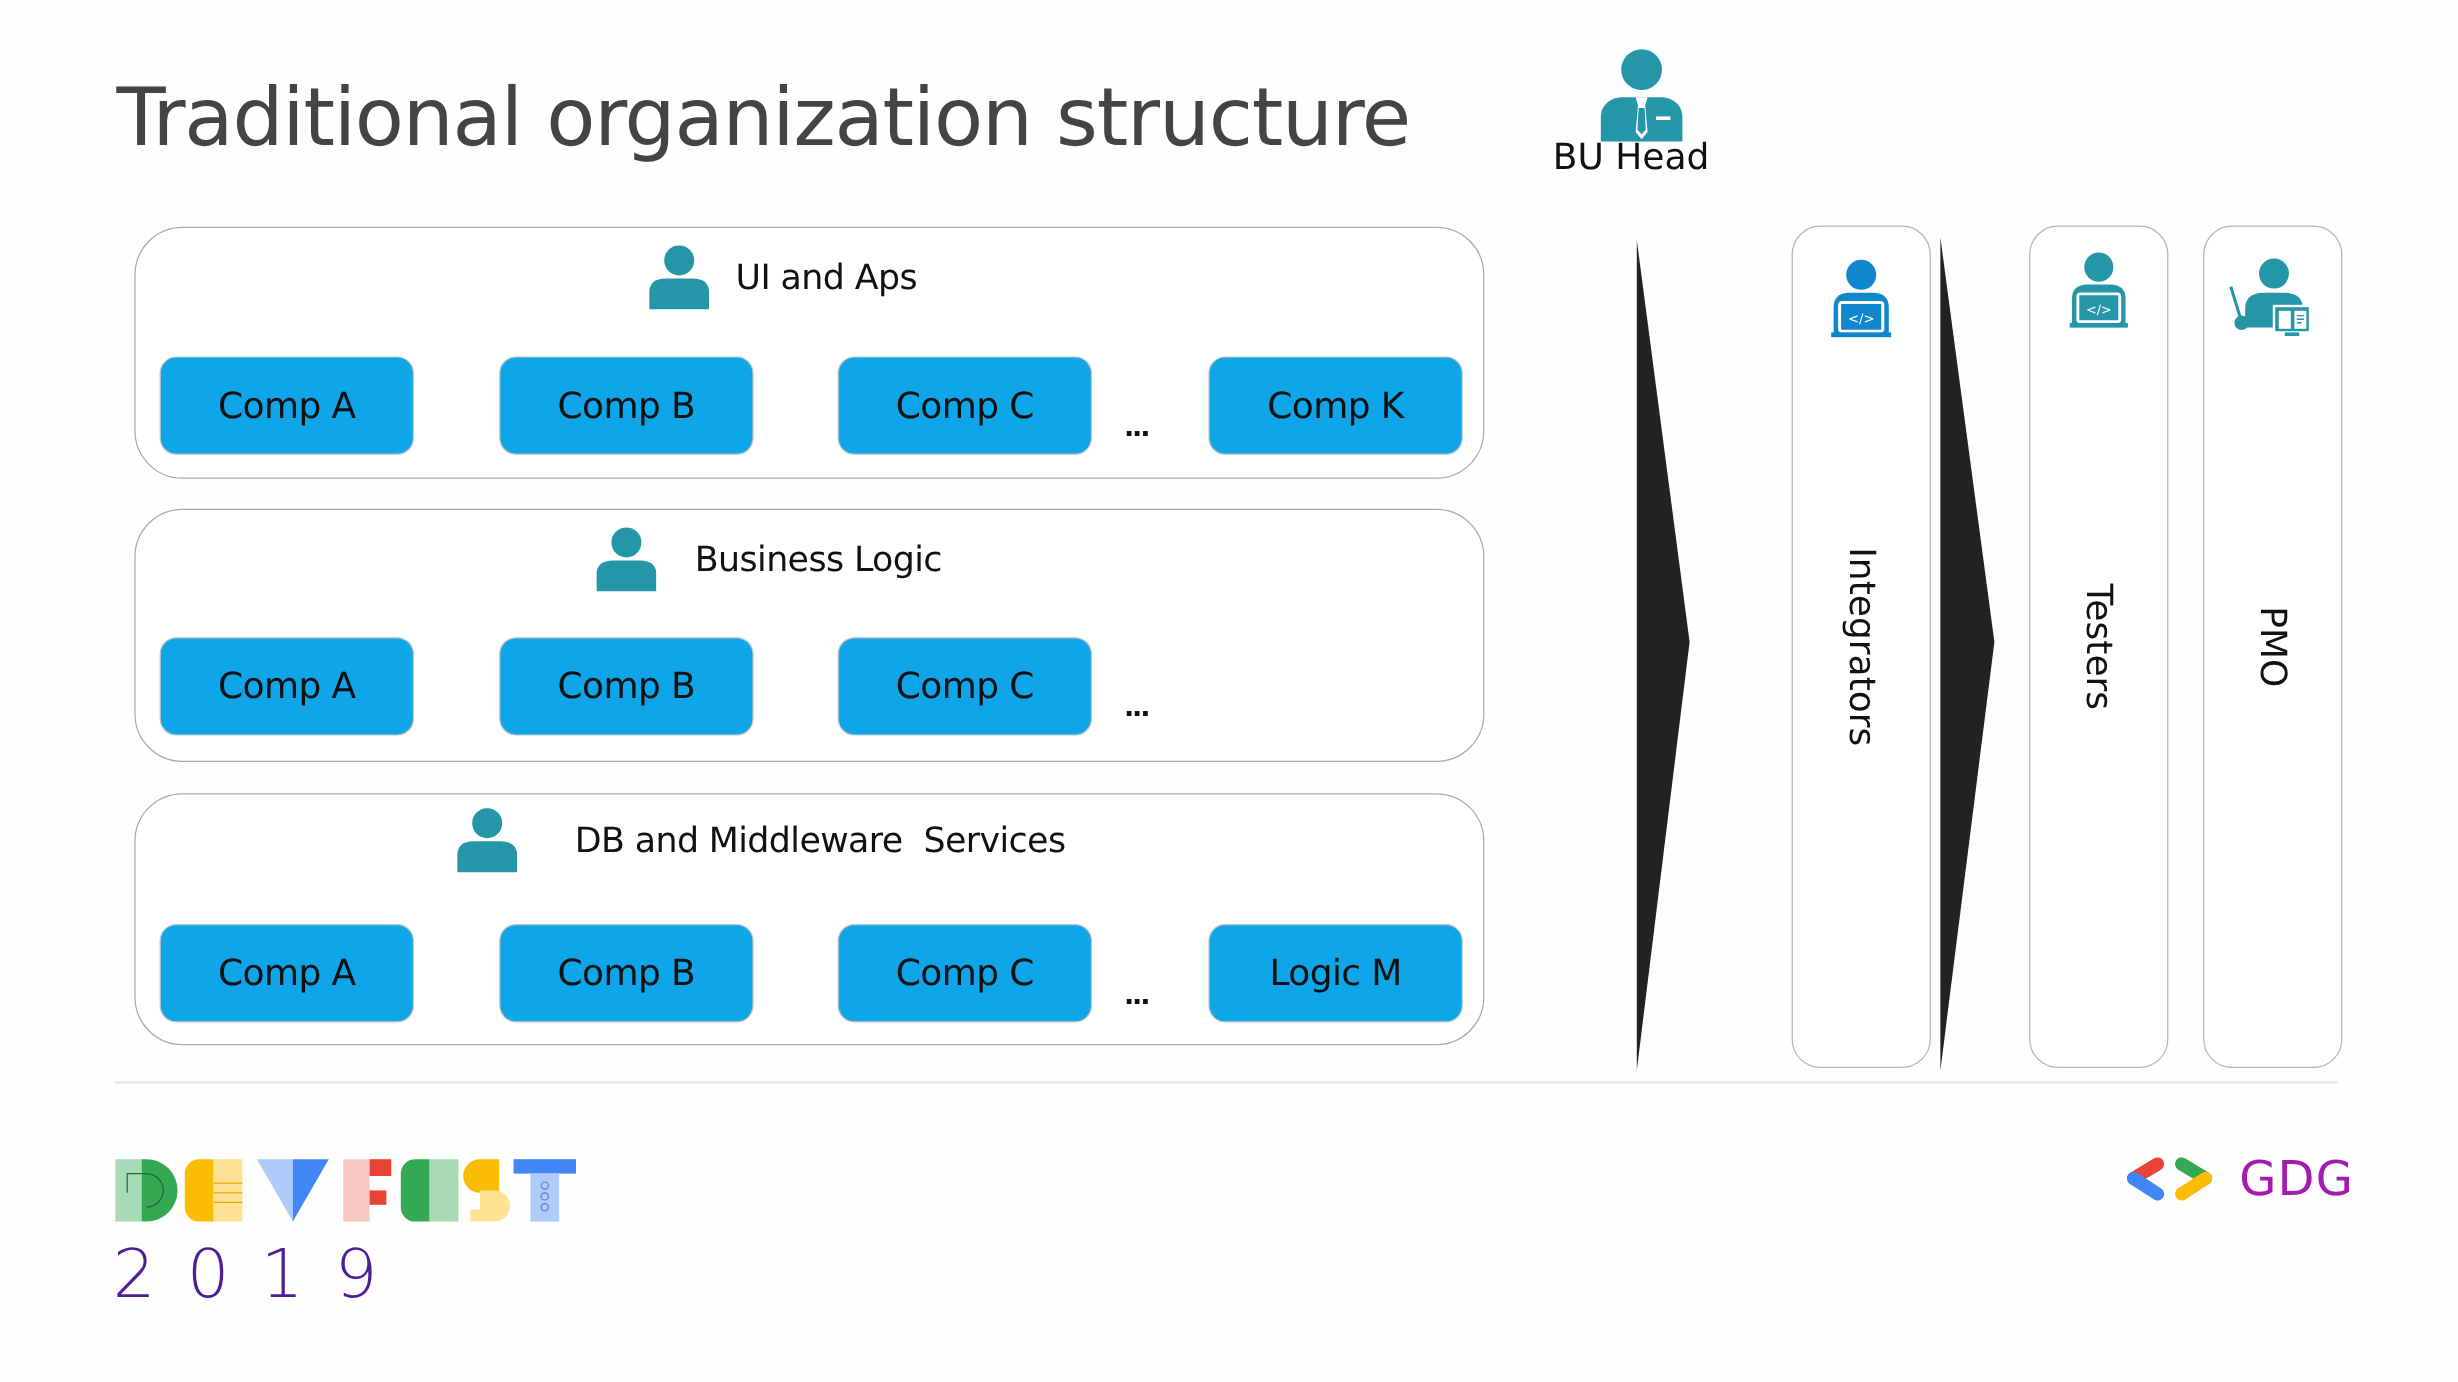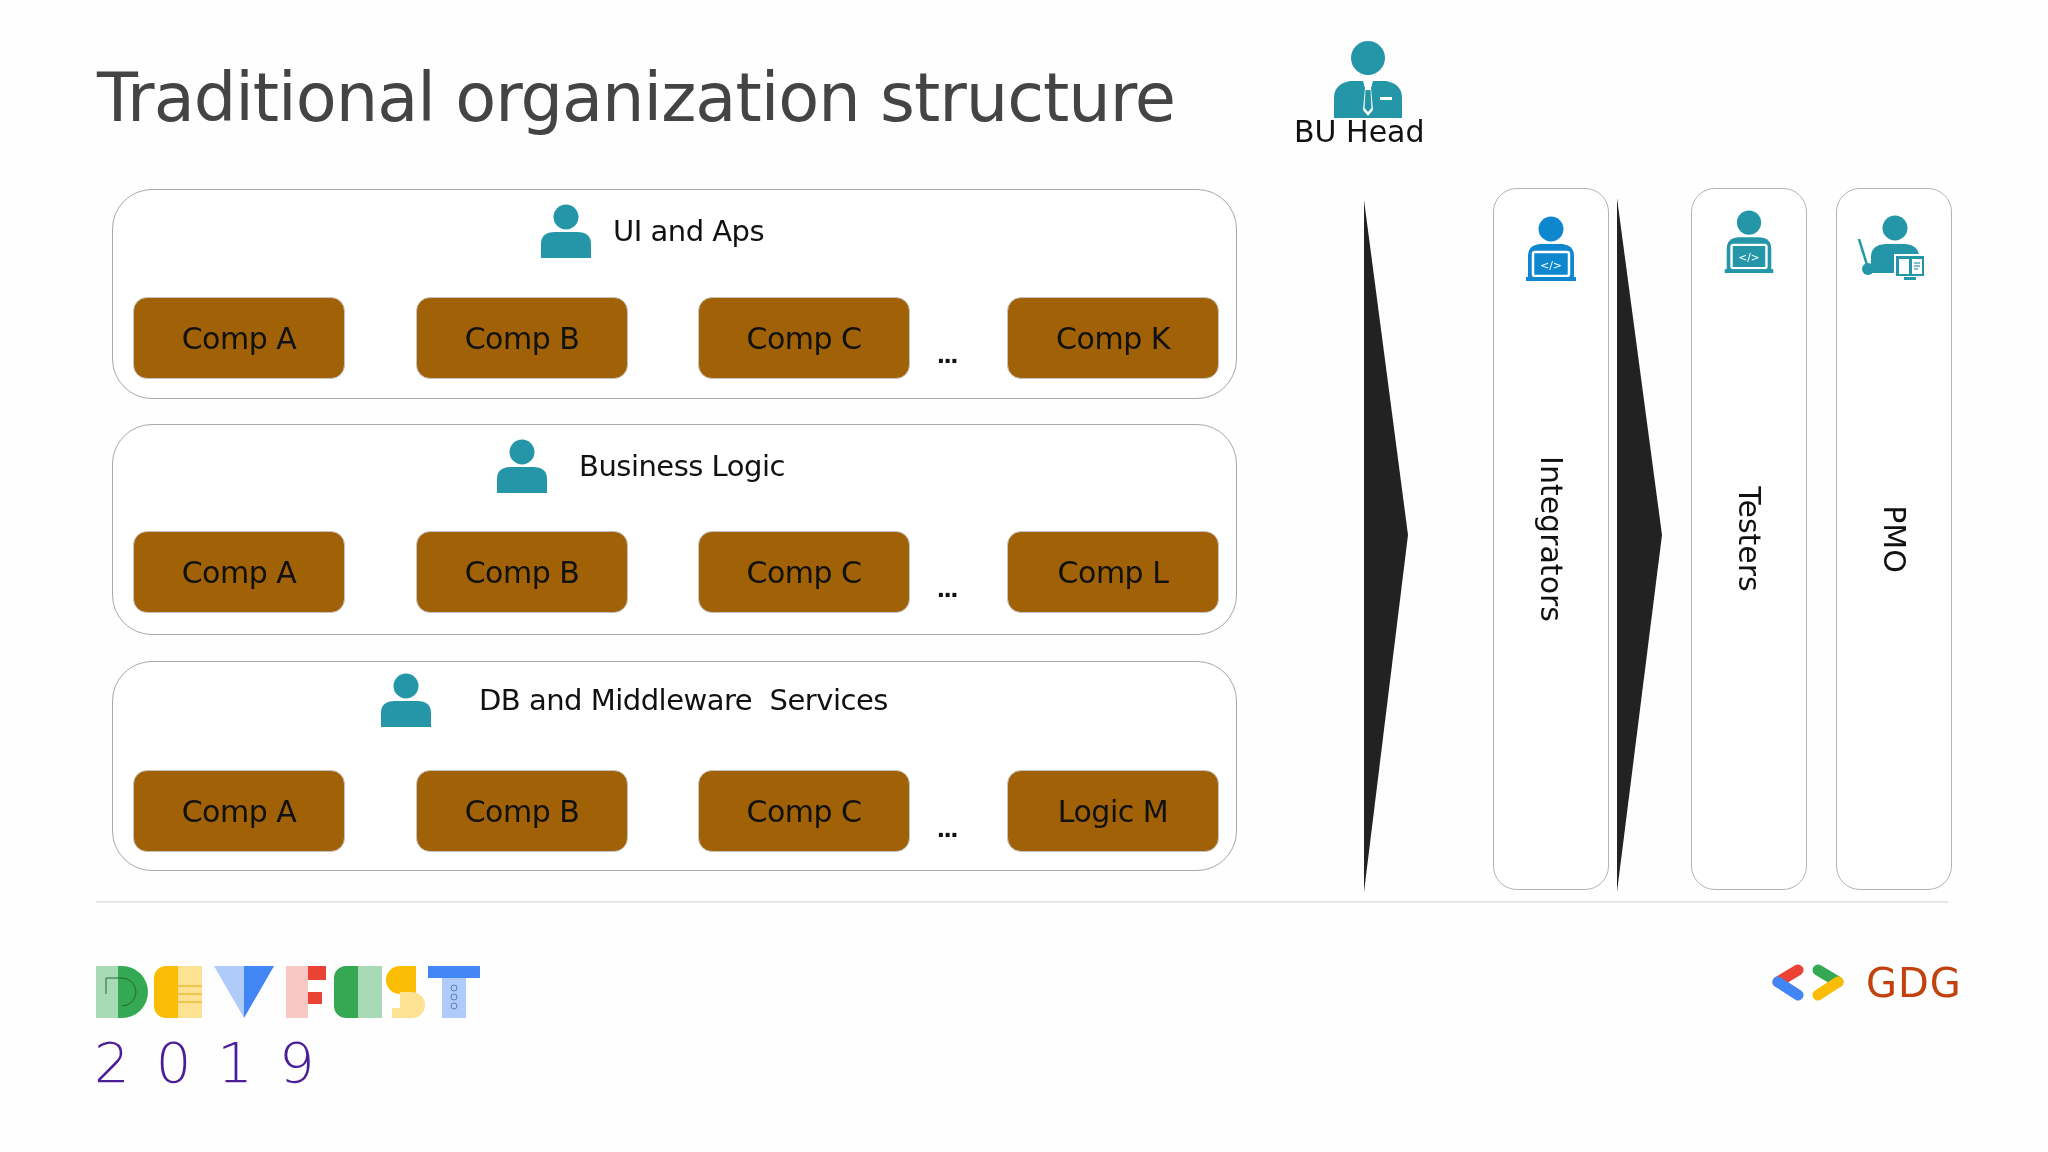--- a/index.html
+++ b/index.html
@@ -27,21 +27,21 @@
   }
   .layer-head {
     position:absolute; top:0; height:80px; display:flex; align-items:center;
   }
   .layer-title {
     font-size:29px; color:#111; white-space:nowrap;
     font-family:"DejaVu Sans", sans-serif; letter-spacing:-0.5px;
   }
   .comp {
     position:absolute; width:212px; height:82px; box-sizing:border-box;
-    border:1.5px solid #c4c4c4; border-radius:14px; background:#a16207;
+    border:1.5px solid #c4c4c4; border-radius:14px; background:#0ea5e9;
     display:flex; align-items:center; justify-content:center;
     font-size:30px; color:#111; font-family:"DejaVu Sans", sans-serif;
     letter-spacing:-0.5px;
   }
   .ellipsis {
     position:absolute; font-size:28px; color:#111; font-weight:bold;
     letter-spacing:-1px;
   }
   .panel {
     position:absolute; top:188px; height:702px; width:116px;
@@ -57,21 +57,21 @@
   }
   .arrow { position:absolute; }
   .separator { left:96px; top:901px; width:1852px; height:2px; background:#e6e6e6; }
   .devfest { left:96px; top:964px; }
   .year {
     left:94px; top:1030px; font-size:56px; color:#4c1d95; letter-spacing:26px;
     font-family:"DejaVu Sans", sans-serif; font-weight:200;
   }
   .gdg { left:1768px; top:958px; display:flex; align-items:center; }
   .gdg-text {
-    font-size:40px; color:#c2410c; margin-left:18px;
+    font-size:40px; color:#a21caf; margin-left:18px;
     font-family:"DejaVu Sans", sans-serif; letter-spacing:1px;
   }
 </style>
 </head>
 <body>
 
 <div class="abs title">Traditional organization structure</div>
 
 <div class="abs bu-head">
   <svg width="72" height="80" viewBox="0 0 72 80">
@@ -104,21 +104,20 @@
     <svg width="50" height="54" viewBox="0 0 50 54" style="margin-right:32px;">
       <circle cx="25" cy="13" r="12.5" fill="#2596a8"></circle>
       <path d="M0 54 L0 40 Q0 28 14 28 L36 28 Q50 28 50 40 L50 54 Z" fill="#2596a8"></path>
     </svg>
     <span class="layer-title">Business Logic</span>
   </div>
   <div class="comp" style="left:20px; top:106px;">Comp A</div>
   <div class="comp" style="left:303px; top:106px;">Comp B</div>
   <div class="comp" style="left:585px; top:106px;">Comp C</div>
   <div class="ellipsis" style="left:824px; top:147px;">...</div>
-  <div class="comp" style="left:894px; top:106px;">Comp L</div>
 </div>
 
 <div class="layer" style="top:661px; height:210px;">
   <div class="layer-head" style="left:268px; top:10px; height:56px;">
     <svg width="50" height="54" viewBox="0 0 50 54" style="margin-right:48px;">
       <circle cx="25" cy="13" r="12.5" fill="#2596a8"></circle>
       <path d="M0 54 L0 40 Q0 28 14 28 L36 28 Q50 28 50 40 L50 54 Z" fill="#2596a8"></path>
     </svg>
     <span class="layer-title" style="white-space:pre;">DB and Middleware  Services</span>
   </div>

